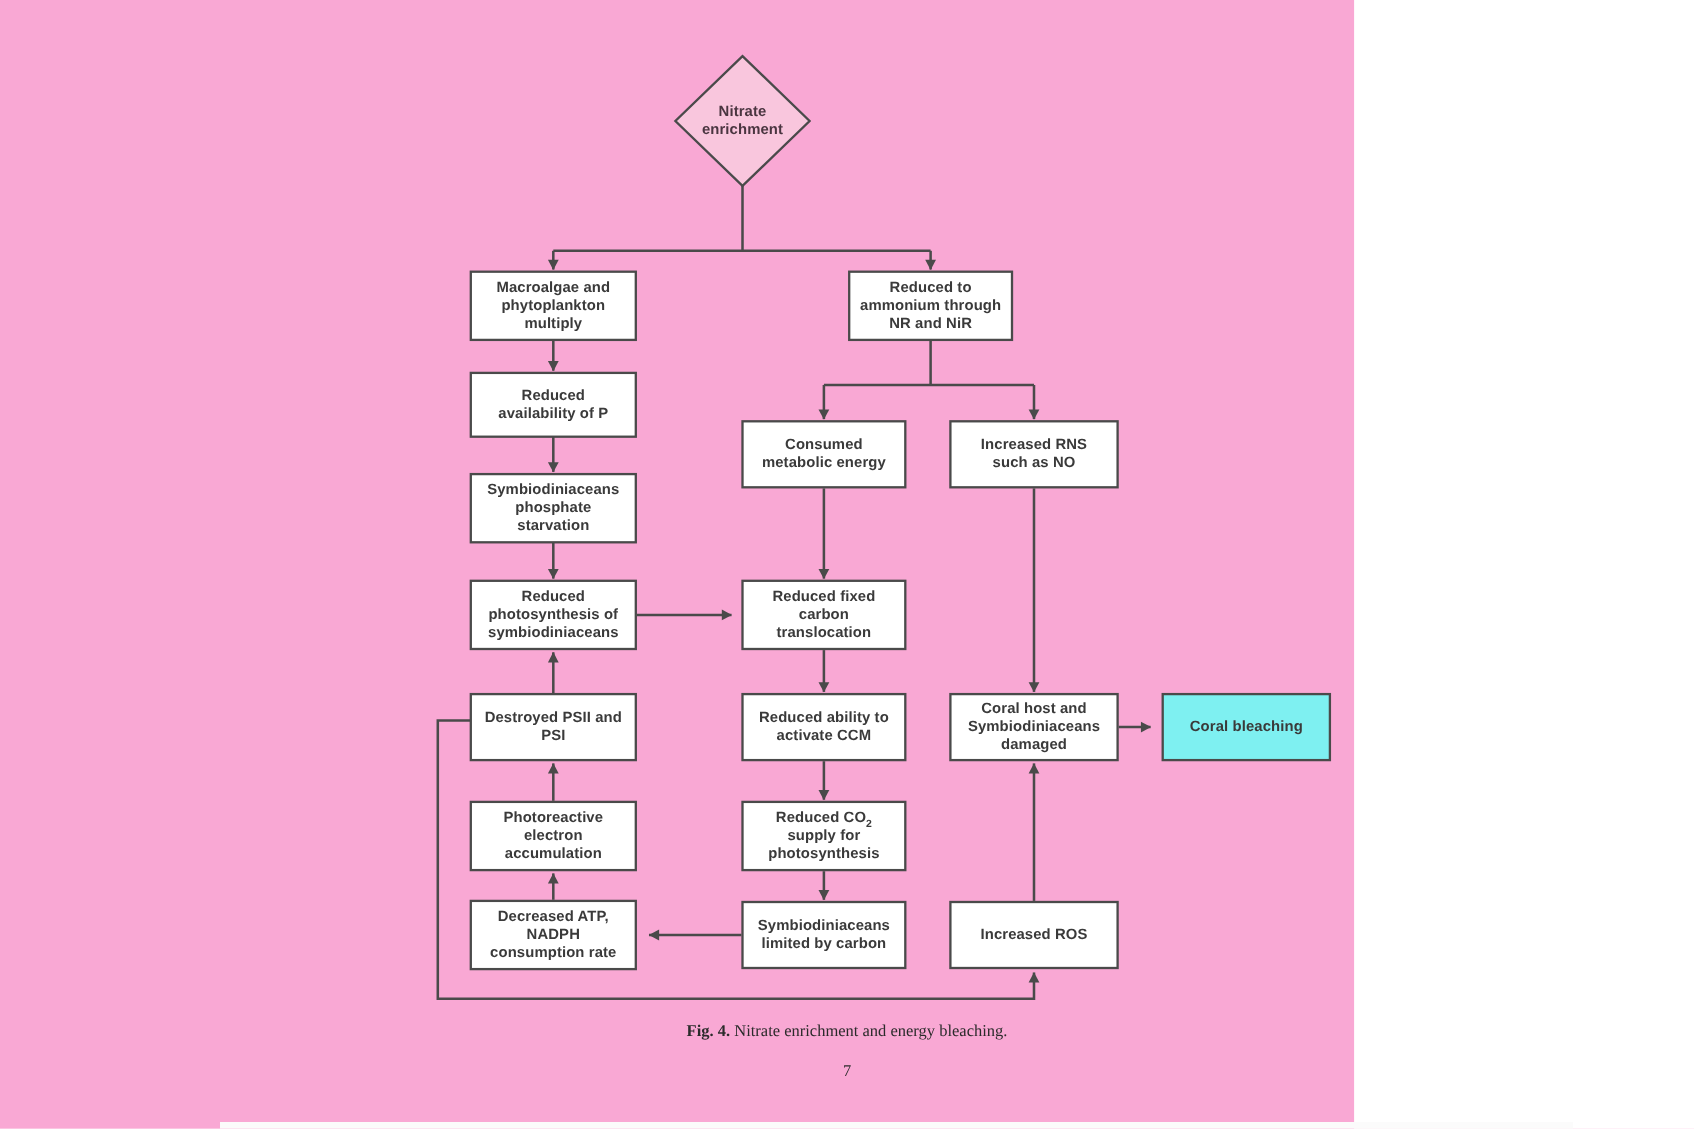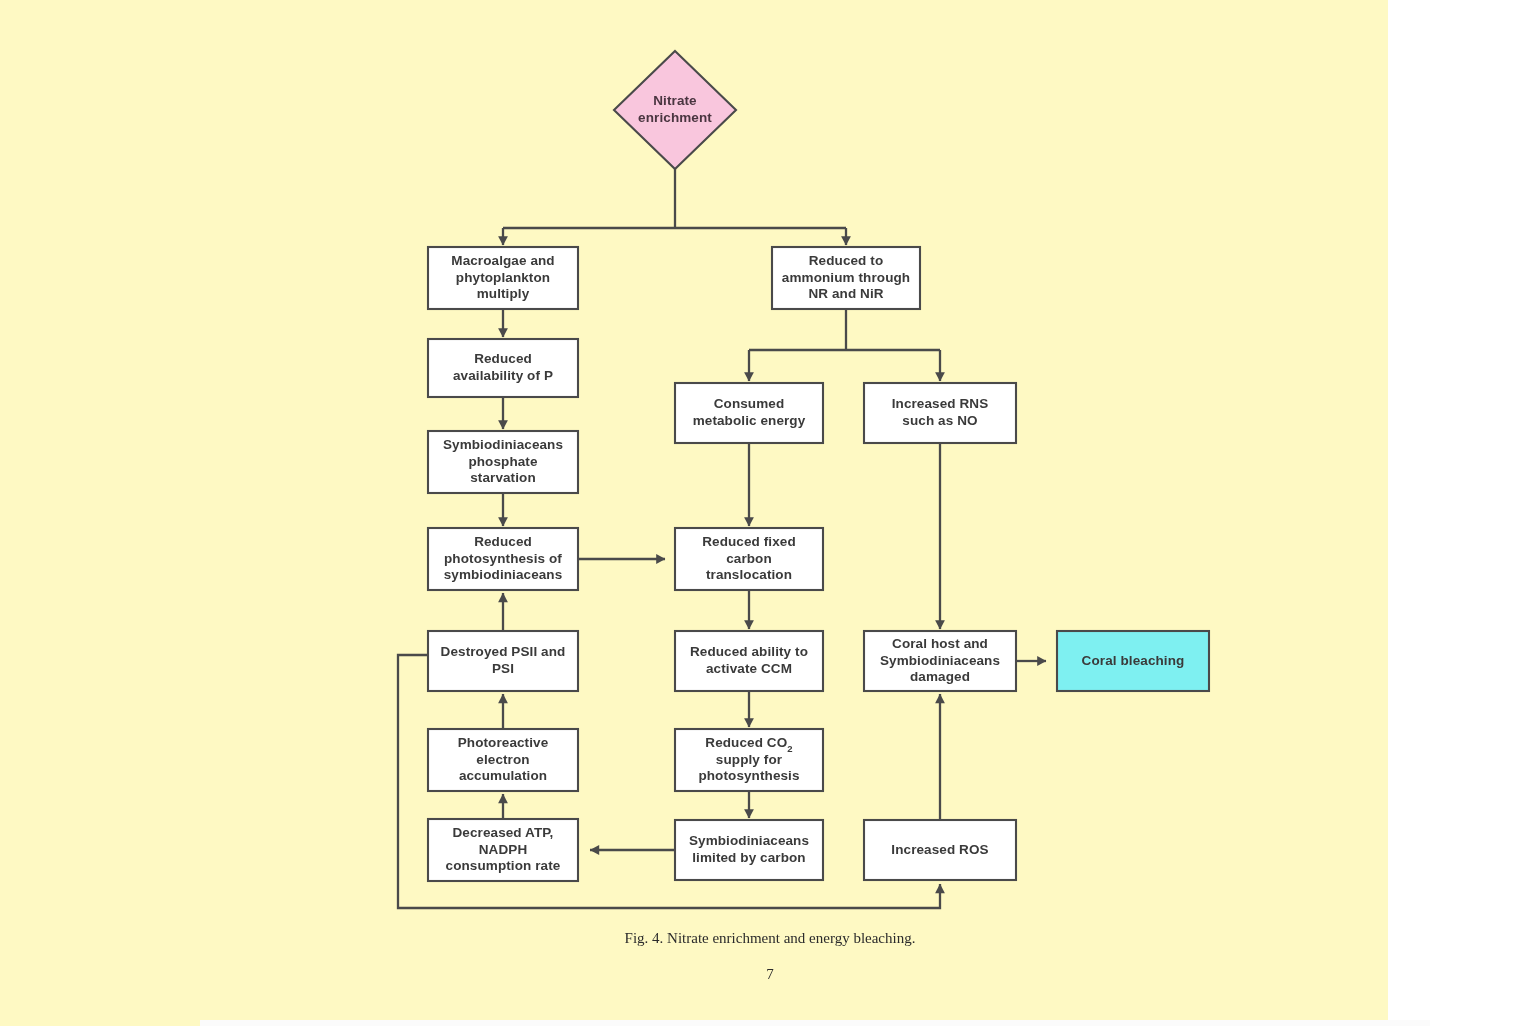--- a/index.html
+++ b/index.html
@@ -8,23 +8,23 @@
     background: #ffffff;
   }
   body {
     width: 1540px;
     height: 1026px;
     font-family: "Liberation Sans", sans-serif;
     overflow: hidden;
   }
   #page {
     position: relative;
-    width: 1388px;
+    width: 1231px;
     height: 1026px;
-    background: #fef9c3;
+    background: #f9a8d4;
   }
   #flow-svg {
     position: absolute;
     left: 0;
     top: 0;
   }
   .node-label {
     font-family: "Liberation Sans", sans-serif;
     font-size: 13.5px;
     font-weight: bold;
@@ -50,21 +50,21 @@
   .caption {
     position: absolute;
     left: 0;
     top: 930px;
     width: 1540px;
     text-align: center;
     font-family: "Liberation Serif", serif;
     font-size: 15px;
     color: #2b2b2b;
   }
-  .caption b { font-weight: normal; }
+  .caption b { font-weight: bold; }
   .page-number {
     position: absolute;
     left: 0;
     top: 966px;
     width: 1540px;
     text-align: center;
     font-family: "Liberation Serif", serif;
     font-size: 15px;
     color: #2b2b2b;
   }

